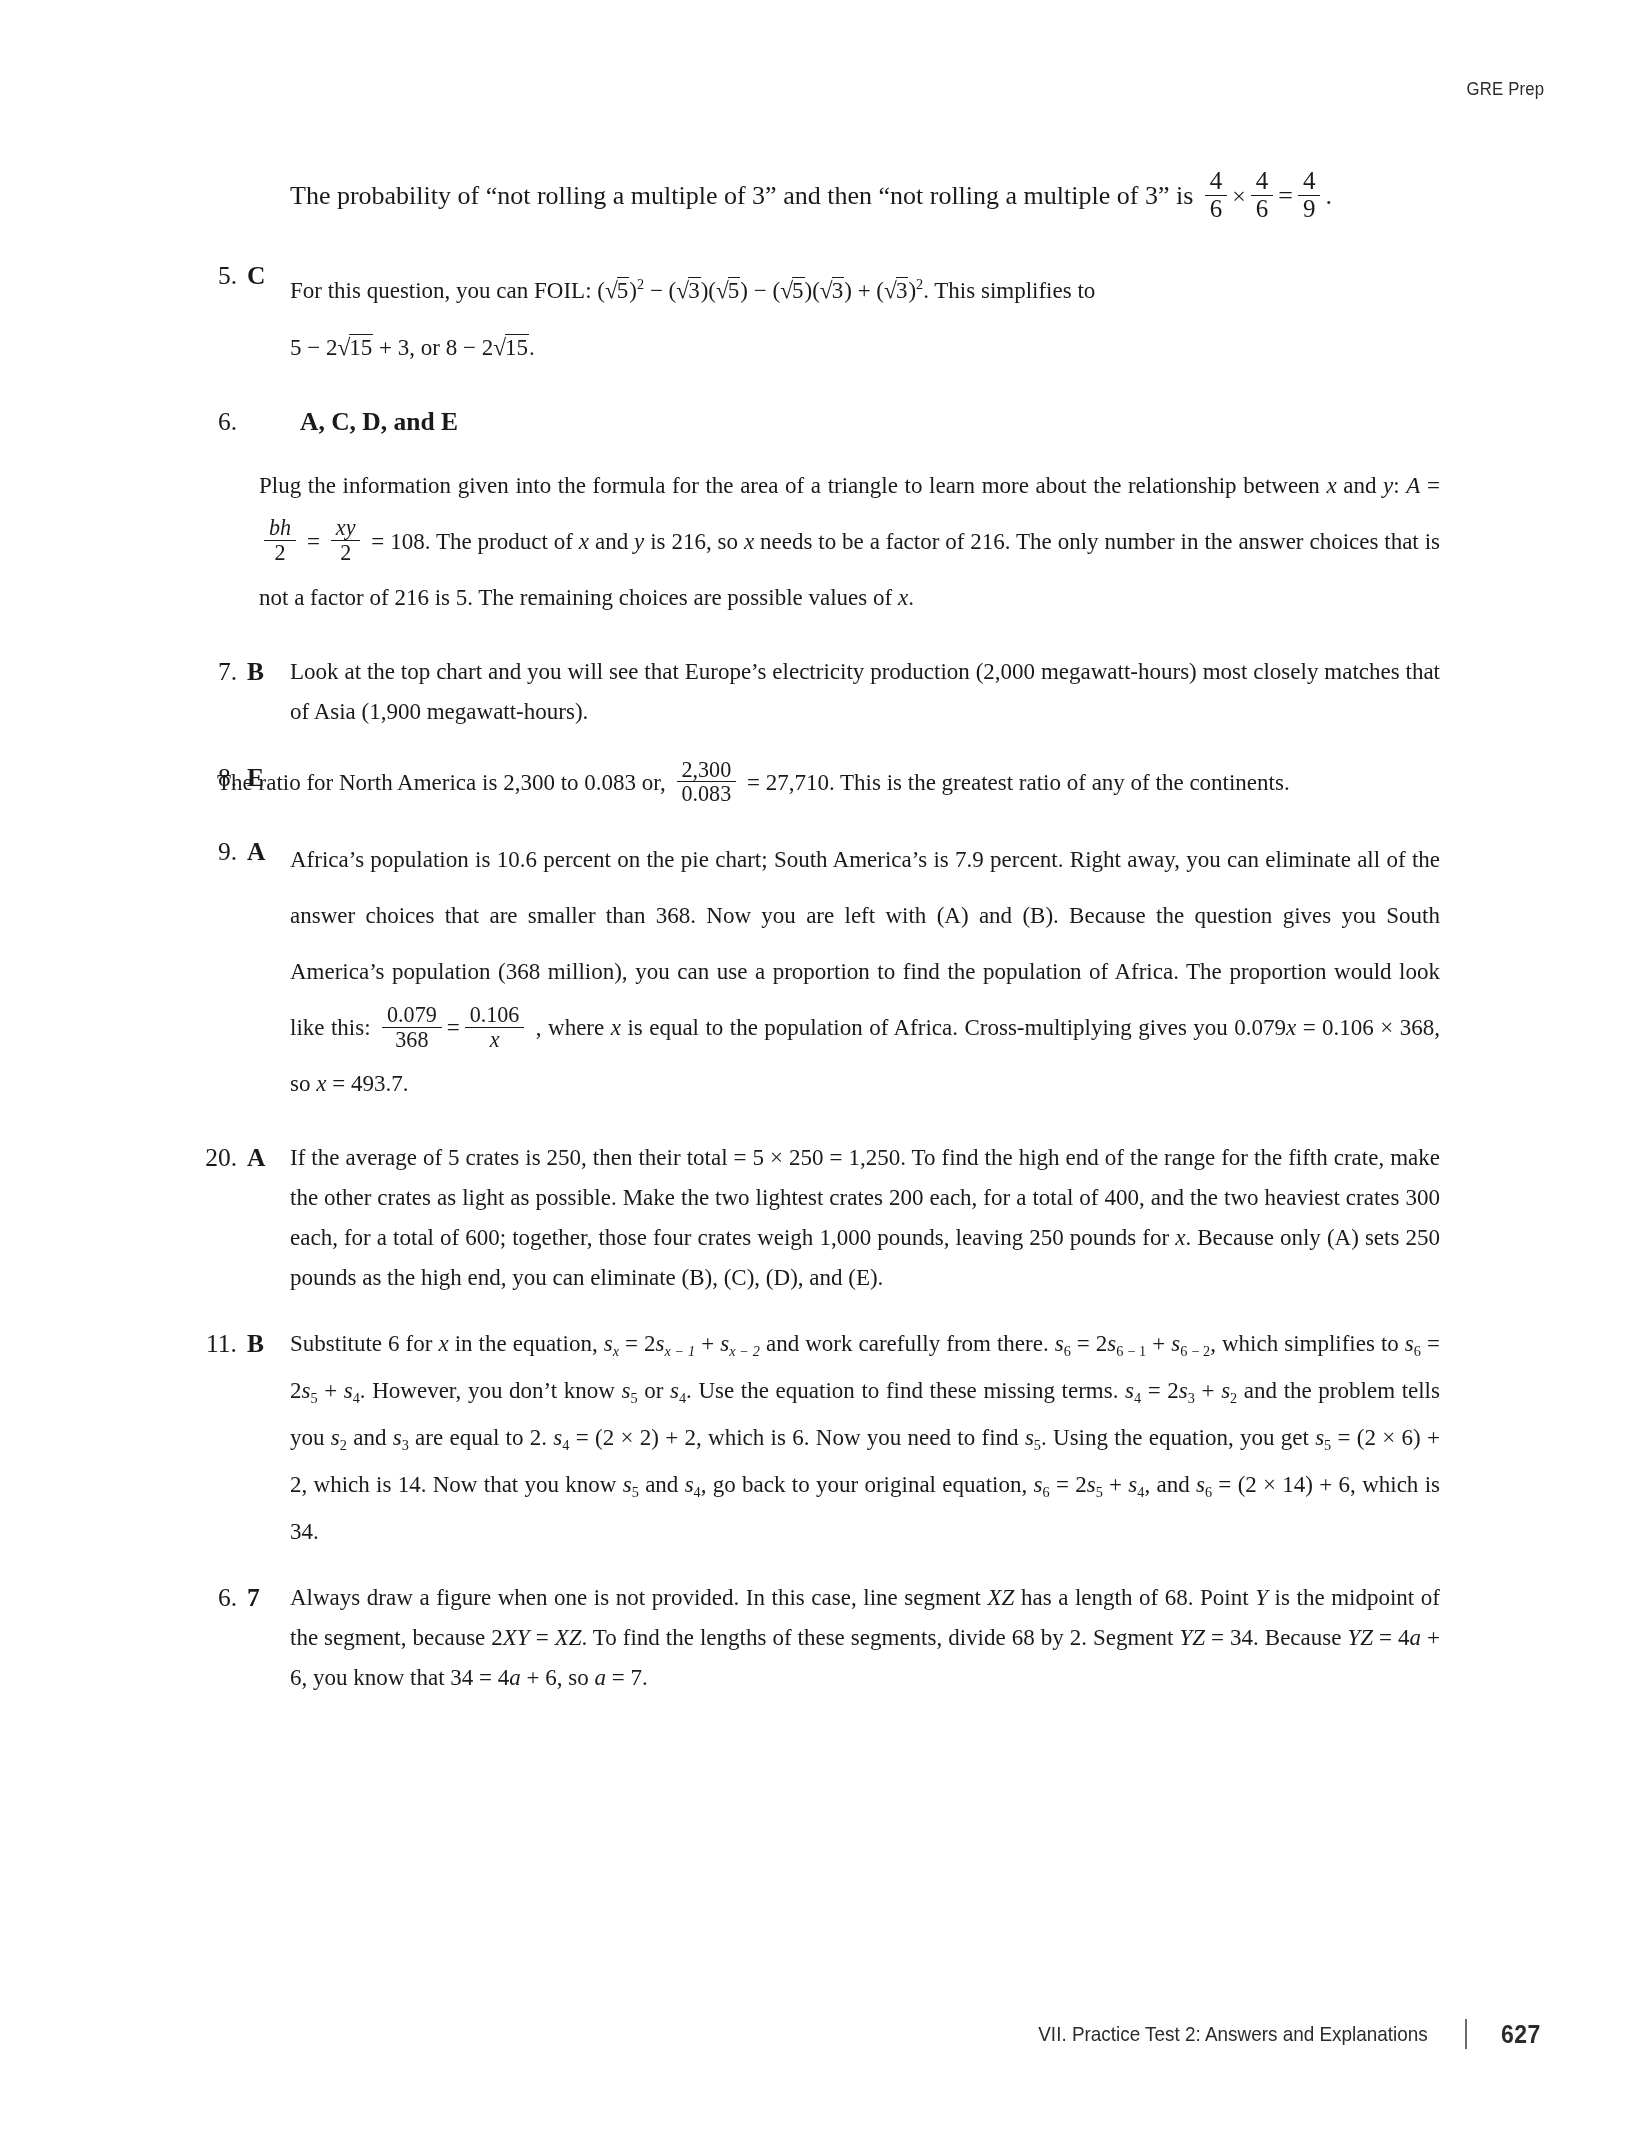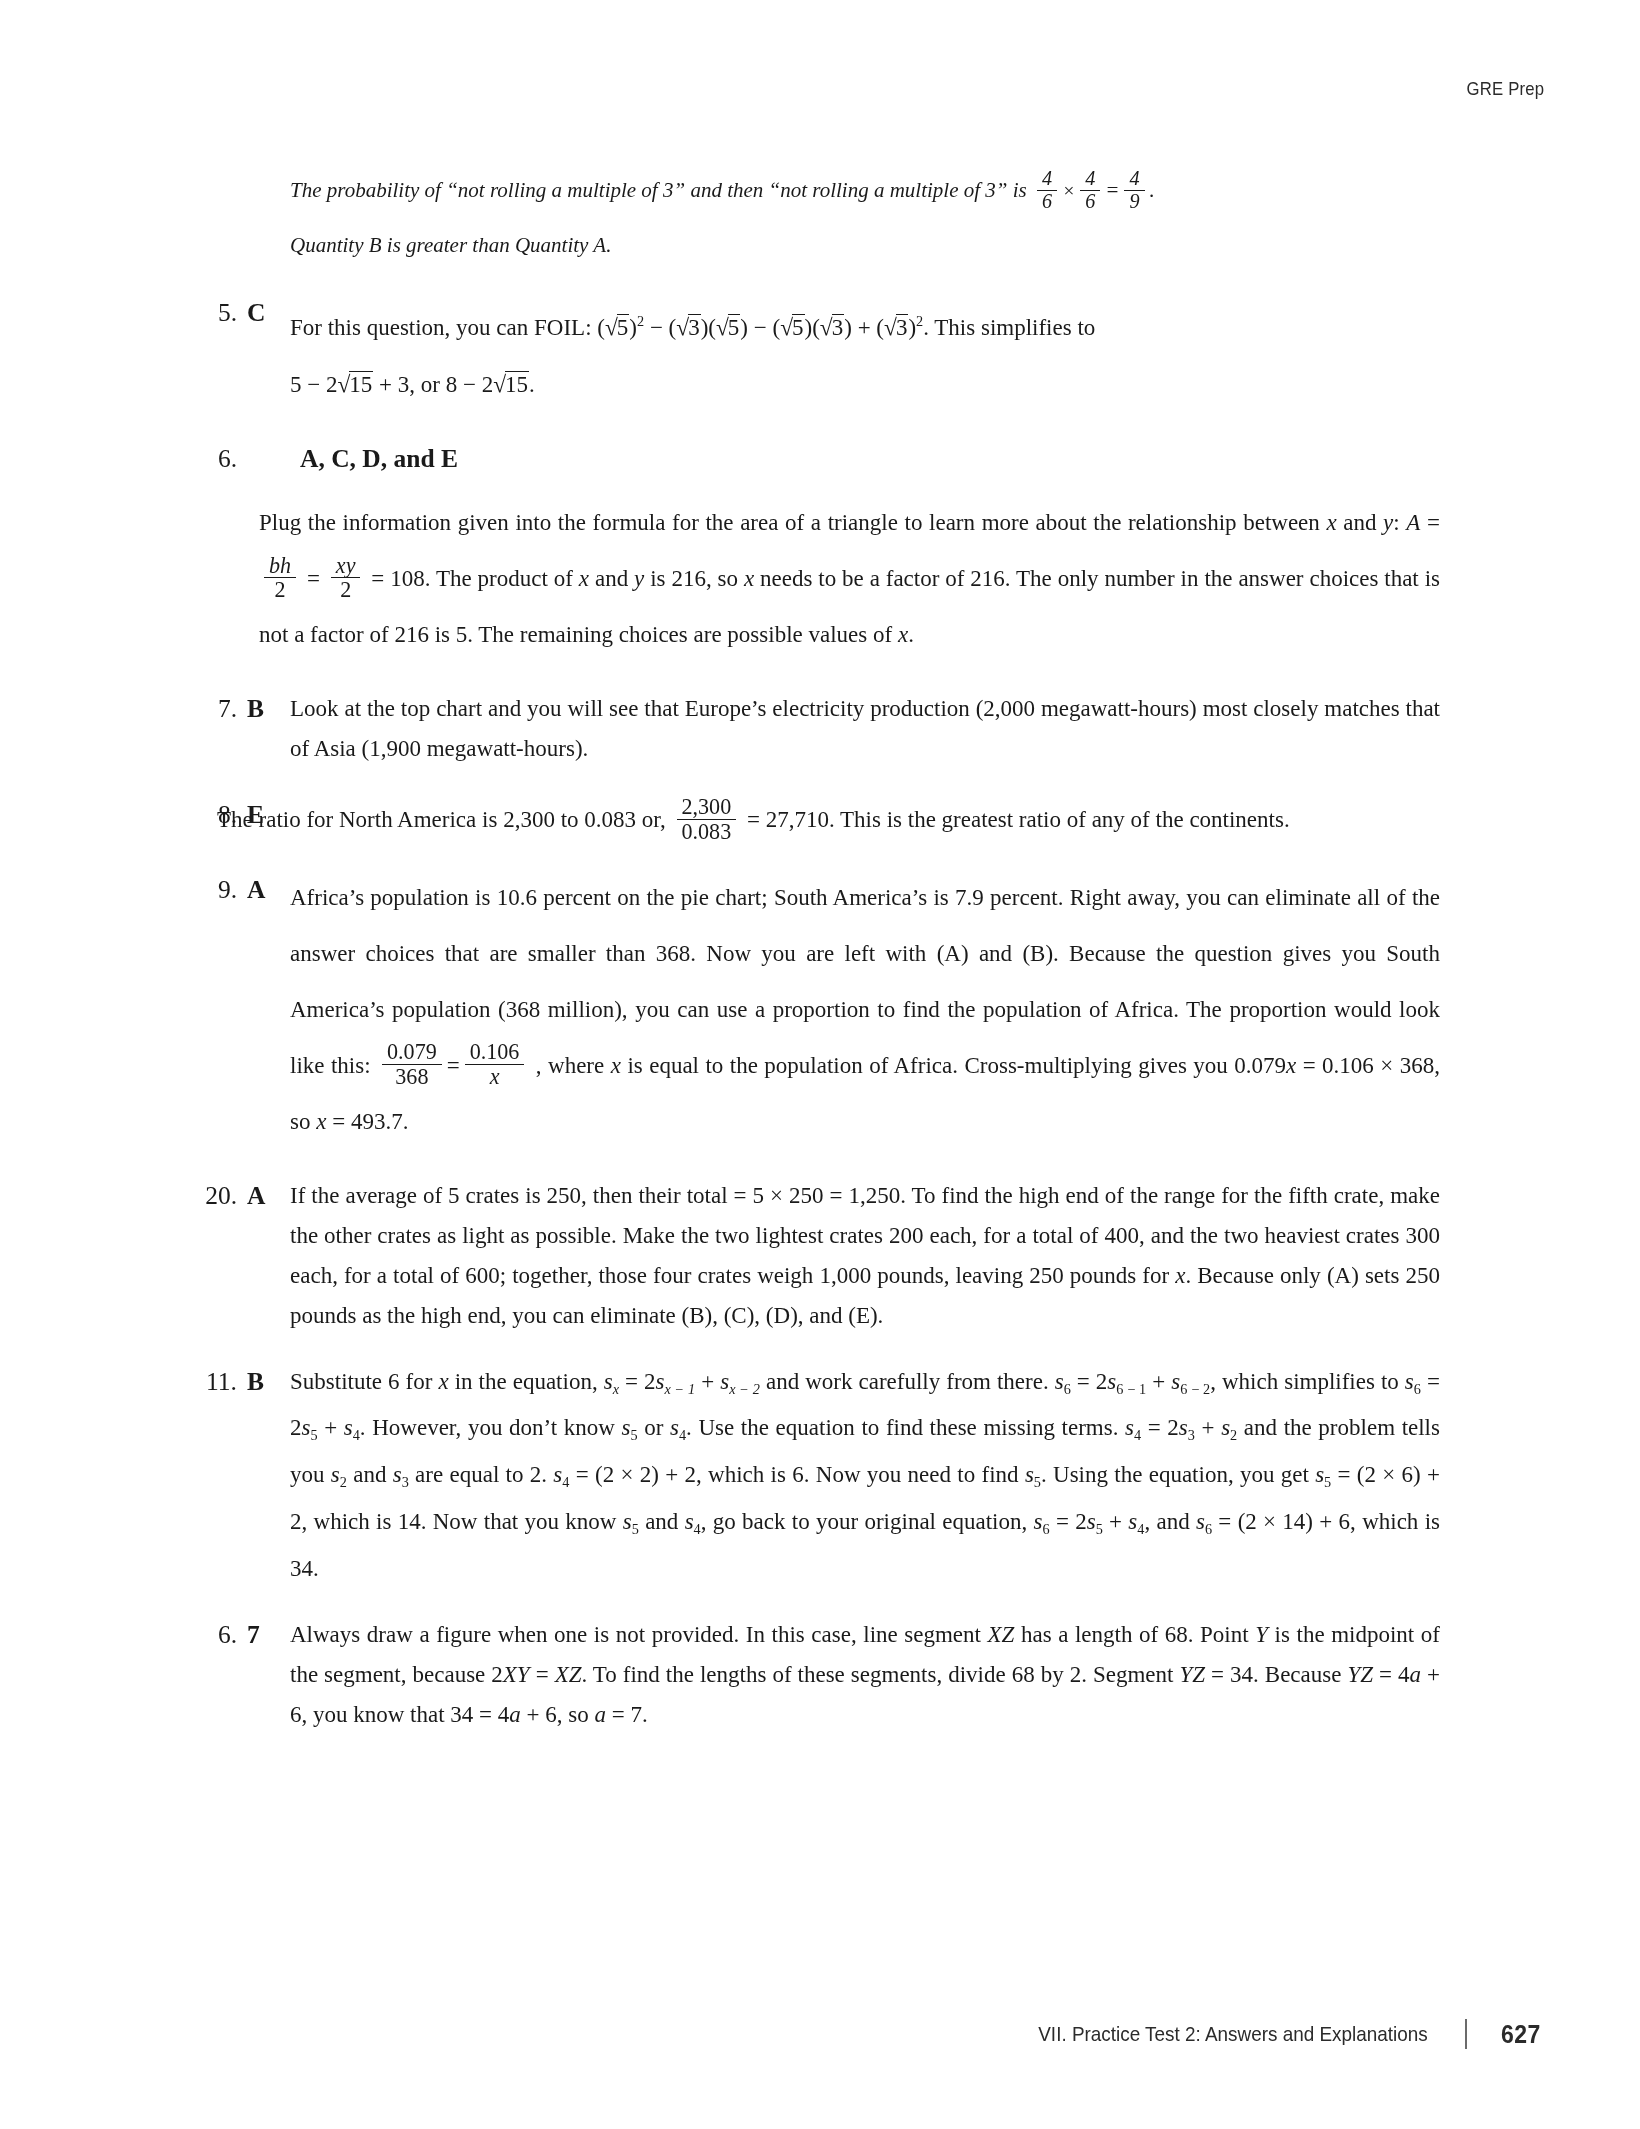--- a/index.html
+++ b/index.html
@@ -71,25 +71,24 @@
     margin-left: 105px;
     font-size: 23px;
     line-height: 40px;
     text-align: justify;
     hyphens: none;
   }
 
   
   .lead {
     margin-left: 105px;
-    font-size: 21px;
+    font-size: 26px;
     line-height: 44px;
     text-align: left;
-    margin-bottom: 26px;
-    font-style: italic;
+    margin-bottom: 33px;
   }
   .lead p { margin: 0; }
   .lead p + p { margin-top: 10px; }
 
   
   .stacked .ansline {
     margin-left: 115px;
     font-size: 25.5px;
     line-height: 40px;
     font-weight: bold;
@@ -170,21 +169,20 @@
 <body>
 
 <div class="page">
 
   <div class="running-head">GRE Prep</div>
 
   <div class="content">
 
     <div class="lead">
       <p><span>The probability of “not rolling a multiple of 3” and then “not rolling a multiple of 3” is </span><span class="frac"><span class="n">4</span><span class="d">6</span></span><span class="times">×</span><span class="frac"><span class="n">4</span><span class="d">6</span></span><span>=</span><span class="frac"><span class="n">4</span><span class="d">9</span></span><span>.</span></p>
-      <p>Quantity B is greater than Quantity A.</p>
     </div>
 
     <div class="item loose">
       <span class="num">5.</span>
       <span class="ans">C</span>
       <div class="body"><span>For this question, you can FOIL: </span>(<span class="sq"><span class="rad">√</span><span class="rdc">5</span></span>)<sup class="pw">2</sup> − (<span class="sq"><span class="rad">√</span><span class="rdc">3</span></span>)(<span class="sq"><span class="rad">√</span><span class="rdc">5</span></span>) − (<span class="sq"><span class="rad">√</span><span class="rdc">5</span></span>)(<span class="sq"><span class="rad">√</span><span class="rdc">3</span></span>) + (<span class="sq"><span class="rad">√</span><span class="rdc">3</span></span>)<sup class="pw">2</sup><span>. This simplifies to </span><br><span>5 − 2</span><span class="sq"><span class="rad">√</span><span class="rdc">15</span></span><span> + 3, or 8 − 2</span><span class="sq"><span class="rad">√</span><span class="rdc">15</span></span><span>.</span></div>
     </div>
 
     <div class="item stacked loose">
       <span class="num">6.</span>

